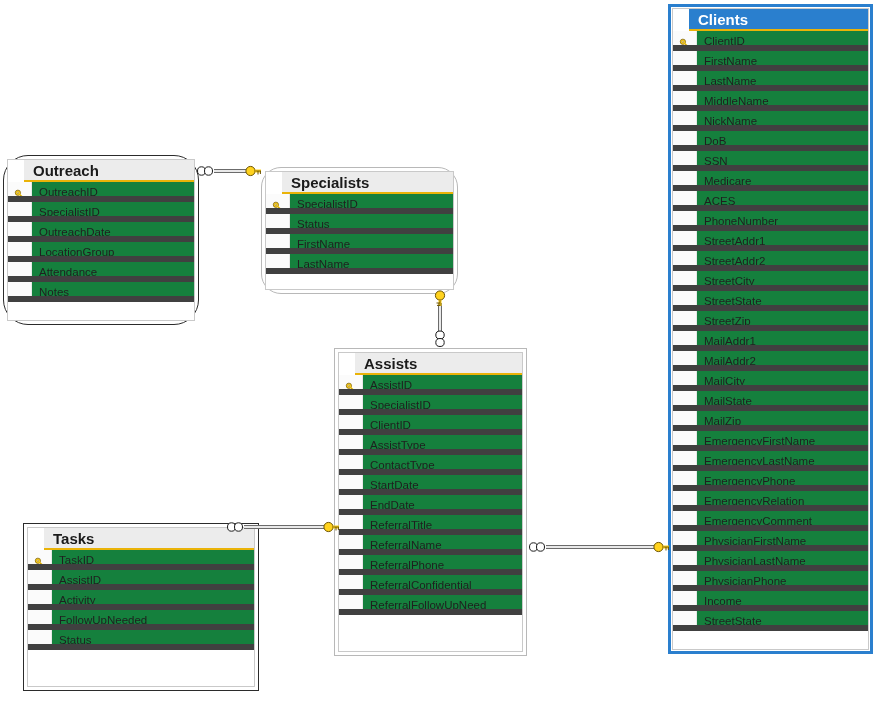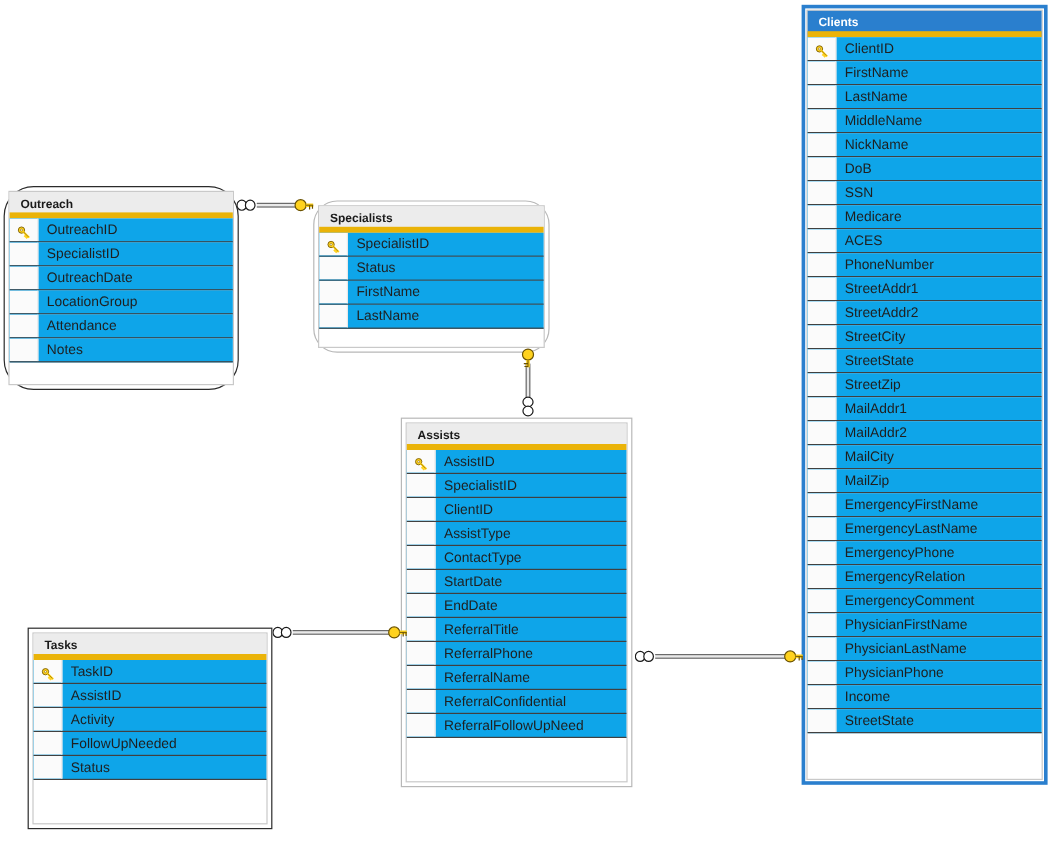--- a/index.html
+++ b/index.html
@@ -33,43 +33,44 @@
     box-sizing:border-box;
     border:1px solid #c9c9c9;
     background:#ffffff;
   }
   .table-header{
     height:22px;
     line-height:22px;
     background:#ececec;
     color:#1a1a1a;
     font-weight:bold;
-    font-size:10px;
+    font-size:15px;
     padding-left:9px;
     box-sizing:border-box;
-    border-bottom:5px solid #eab308;
+    border-bottom:2px solid #eab308;
     white-space:nowrap;
     overflow:hidden;
+    margin-left:16px;
   }
   .table-box.selected .table-header{
     background:#2a7fce;
     color:#ffffff;
   }
   .rows{
     position:relative;
   }
   .row{
     position:relative;
     height:20px;
     line-height:20px;
     box-sizing:border-box;
-    border-bottom:1px solid #404040;
+    border-bottom:6px solid #404040;
     white-space:nowrap;
     overflow:hidden;
-    background:#0ea5e9;
+    background:#15803d;
   }
   .row .gutter{
     position:absolute;
     left:0;top:0;
     width:24px;height:100%;
     border-right:1px solid #e8e8e8;
     background:#fbfbfb;
     box-sizing:border-box;
   }
   .row .rowlabel{
@@ -211,38 +212,38 @@
           <div class="row">
             <div class="gutter"></div>
             <div class="rowlabel">EndDate</div>
           </div>
           <div class="row">
             <div class="gutter"></div>
             <div class="rowlabel">ReferralTitle</div>
           </div>
           <div class="row">
             <div class="gutter"></div>
+            <div class="rowlabel">ReferralName</div>
+          </div>
+          <div class="row">
+            <div class="gutter"></div>
             <div class="rowlabel">ReferralPhone</div>
-          </div>
-          <div class="row">
-            <div class="gutter"></div>
-            <div class="rowlabel">ReferralName</div>
           </div>
           <div class="row">
             <div class="gutter"></div>
             <div class="rowlabel">ReferralConfidential</div>
           </div>
           <div class="row">
             <div class="gutter"></div>
             <div class="rowlabel">ReferralFollowUpNeed</div>
           </div>
         </div>
       </div>
     </div>
-    <div class="table-box focused" style="left: 23px; top: 523px; width: 204px; height: 168px;">
+    <div class="table-box focused" style="left: 23px; top: 523px; width: 236px; height: 168px;">
       <div class="table-inner">
         <div class="table-header">Tasks</div>
         <div class="rows">
           <div class="row">
             <div class="gutter">
               <span class="keyicon"><svg viewBox="0 0 16 16" width="12" height="12" aria-hidden="true">
                   <circle cx="5.2" cy="5.0" r="3.5" fill="#ffd21e" stroke="#7a5c00" stroke-width="1"></circle>
                   <circle cx="5.2" cy="5.0" r="1.15" fill="#ffffff" stroke="#7a5c00" stroke-width="0.6"></circle>
                   <path d="M7.4 7.0 L13.0 12.6 M10.6 10.2 L9.2 11.7 M12.2 11.8 L10.9 13.2" stroke="#ffd21e" stroke-width="2.2" stroke-linecap="square"></path>
                   <path d="M7.4 7.0 L13.0 12.6" stroke="#7a5c00" stroke-width="0.7"></path>
@@ -347,20 +348,24 @@
           <div class="row">
             <div class="gutter"></div>
             <div class="rowlabel">MailAddr2</div>
           </div>
           <div class="row">
             <div class="gutter"></div>
             <div class="rowlabel">MailCity</div>
           </div>
           <div class="row">
             <div class="gutter"></div>
+            <div class="rowlabel">MailState</div>
+          </div>
+          <div class="row">
+            <div class="gutter"></div>
             <div class="rowlabel">MailZip</div>
           </div>
           <div class="row">
             <div class="gutter"></div>
             <div class="rowlabel">EmergencyFirstName</div>
           </div>
           <div class="row">
             <div class="gutter"></div>
             <div class="rowlabel">EmergencyLastName</div>
           </div>

